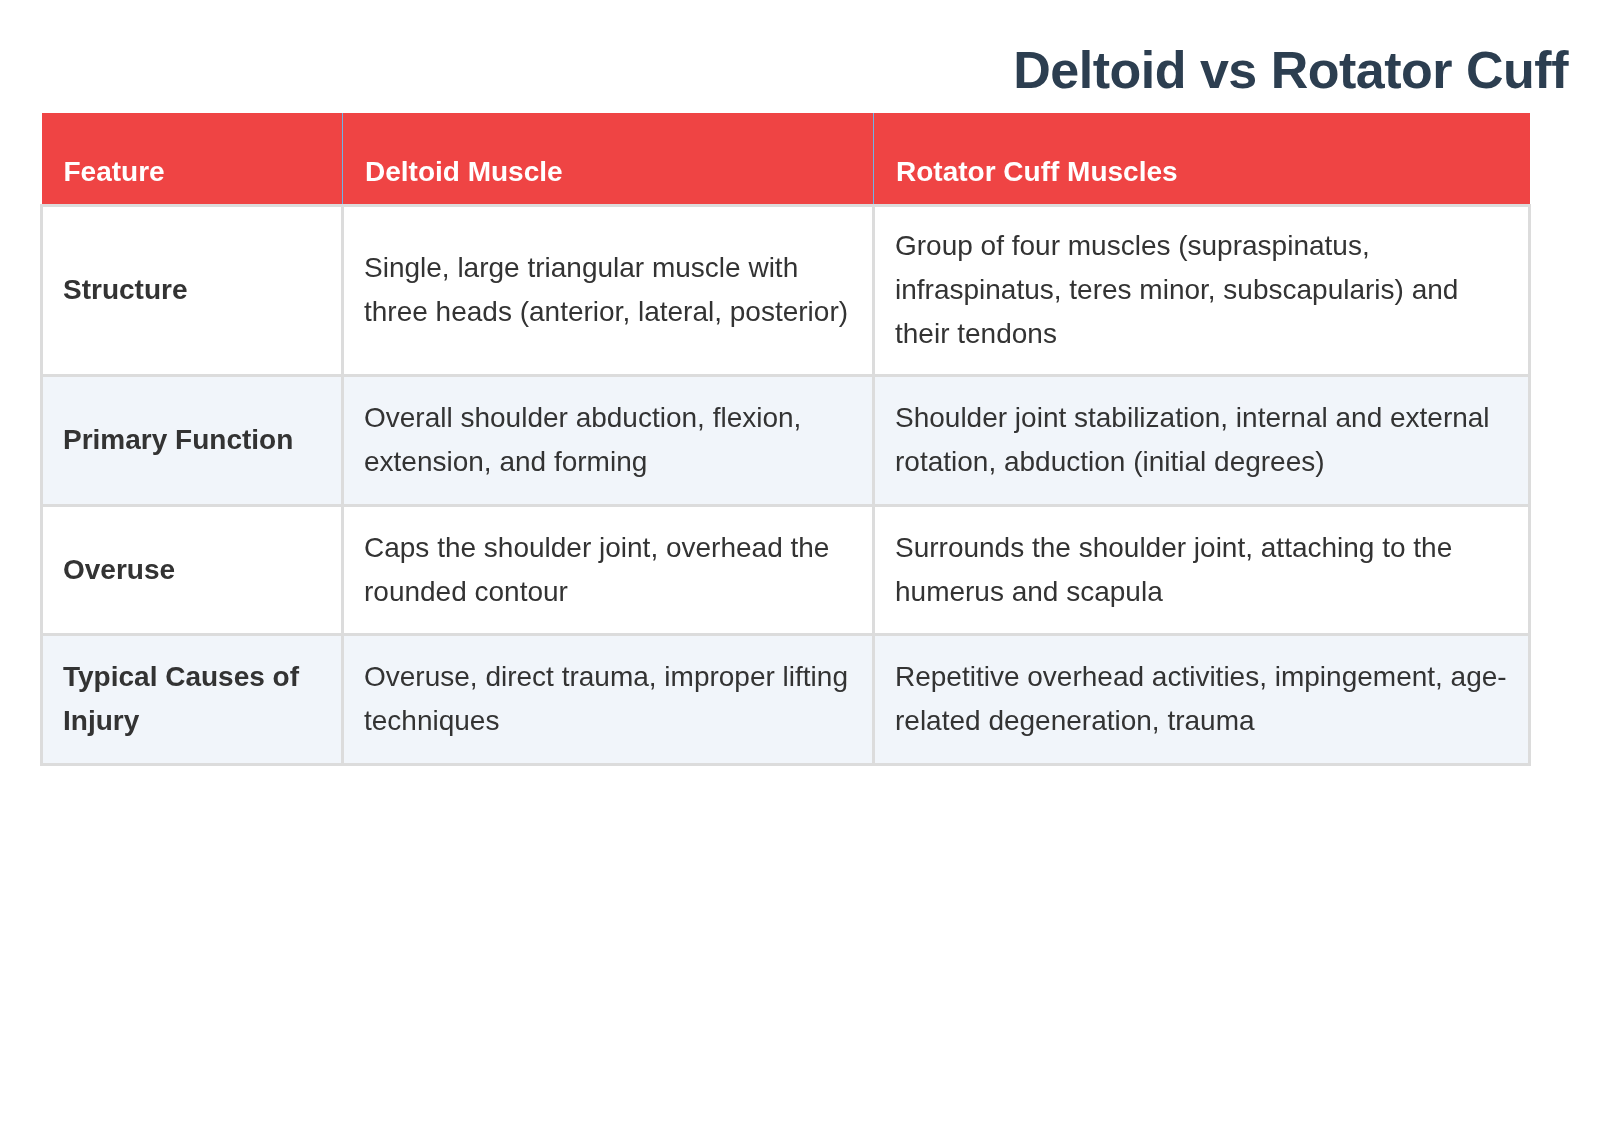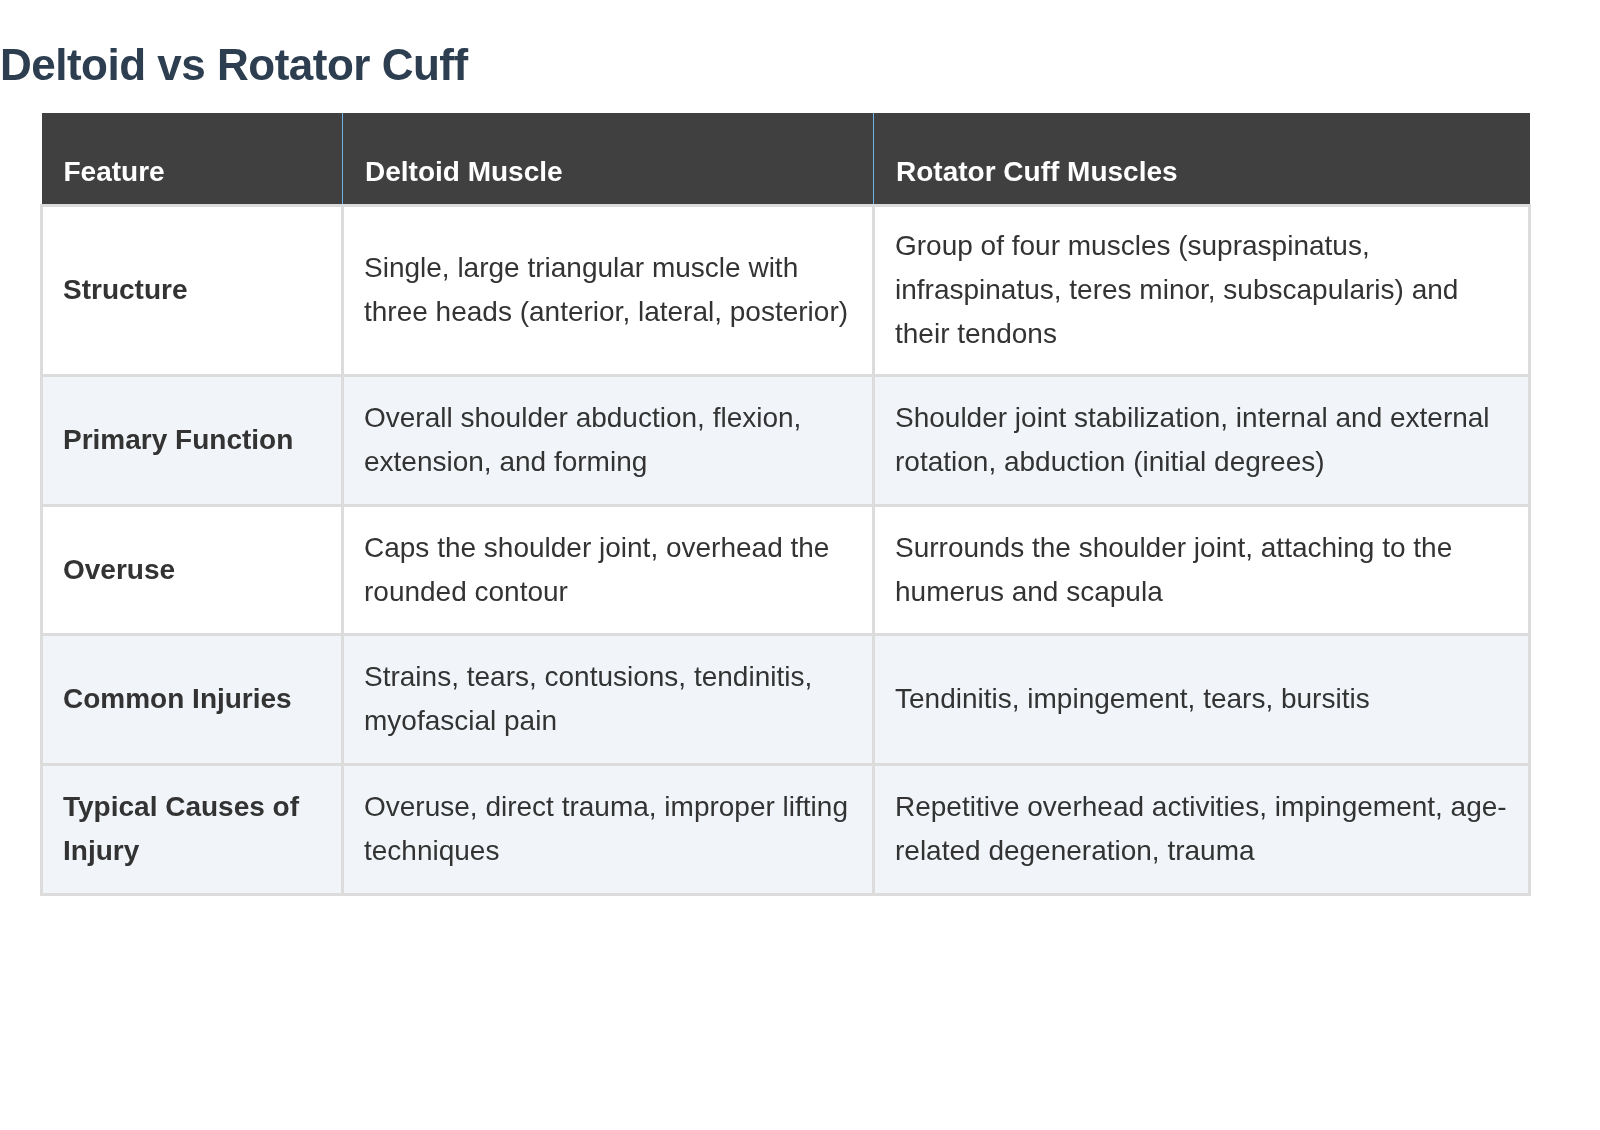--- a/index.html
+++ b/index.html
@@ -1,19 +1,19 @@
 <!DOCTYPE html>
 <html><head>
 <meta charset="utf-8">
 <style>
   html, body { margin:0; padding:0; background:#ffffff; }
   body { width:1600px; height:1130px; position:relative; font-family:"Liberation Sans", sans-serif; }
-  .title { position:absolute; top:40px; left:0; width:1568px; text-align:left; font-family:"Liberation Sans", sans-serif; font-weight:bold; font-size:44px; color:#2c3e50; letter-spacing:-0.5px; }
+  .title { position:absolute; top:40px; left:0; width:1568px; text-align:right; font-family:"Liberation Sans", sans-serif; font-weight:bold; font-size:52px; color:#2c3e50; letter-spacing:-0.5px; }
   table { position:absolute; left:40px; top:113px; width:1488px; border-collapse:collapse; table-layout:fixed; }
-  th { background:#404040; color:#ffffff; font-weight:bold; font-size:28px; text-align:left; height:92px; padding:0 22px; vertical-align:bottom; padding-bottom:16px; border-left:1px solid #6fb3e6; box-sizing:border-box; }
+  th { background:#ef4444; color:#ffffff; font-weight:bold; font-size:28px; text-align:left; height:92px; padding:0 22px; vertical-align:bottom; padding-bottom:16px; border-left:1px solid #6fb3e6; box-sizing:border-box; }
   th:first-child { border-left:none; }
   td { border:3px solid #dcdcdc; font-size:28px; line-height:44px; color:#333333; padding:0 18px 0 20px; vertical-align:middle; box-sizing:border-box; }
   td.feat { font-weight:bold; }
   tr.even td { background:#f1f5fa; }
   tr.odd td { background:#ffffff; }
 </style>
 </head>
 <body>
 
 <div class="title">Deltoid vs Rotator Cuff</div>
@@ -41,23 +41,18 @@
       <td class="feat">Primary Function</td>
       <td>Overall shoulder abduction, flexion, extension, and forming</td>
       <td>Shoulder joint stabilization, internal and external rotation, abduction (initial degrees)</td>
     </tr>
     <tr class="odd" style="height:129px">
       <td class="feat">Overuse</td>
       <td>Caps the shoulder joint, overhead the rounded contour</td>
       <td>Surrounds the shoulder joint, attaching to the humerus and scapula</td>
     </tr>
     <tr class="even" style="height:130px">
-      <td class="feat">Common Injuries</td>
-      <td>Strains, tears, contusions, tendinitis, myofascial pain</td>
-      <td>Tendinitis, impingement, tears, bursitis</td>
-    </tr>
-    <tr class="even" style="height:130px">
       <td class="feat">Typical Causes of Injury</td>
       <td>Overuse, direct trauma, improper lifting techniques</td>
       <td>Repetitive overhead activities, impingement, age-related degeneration, trauma</td>
     </tr>
   </tbody>
 </table>
 
 </body></html>

